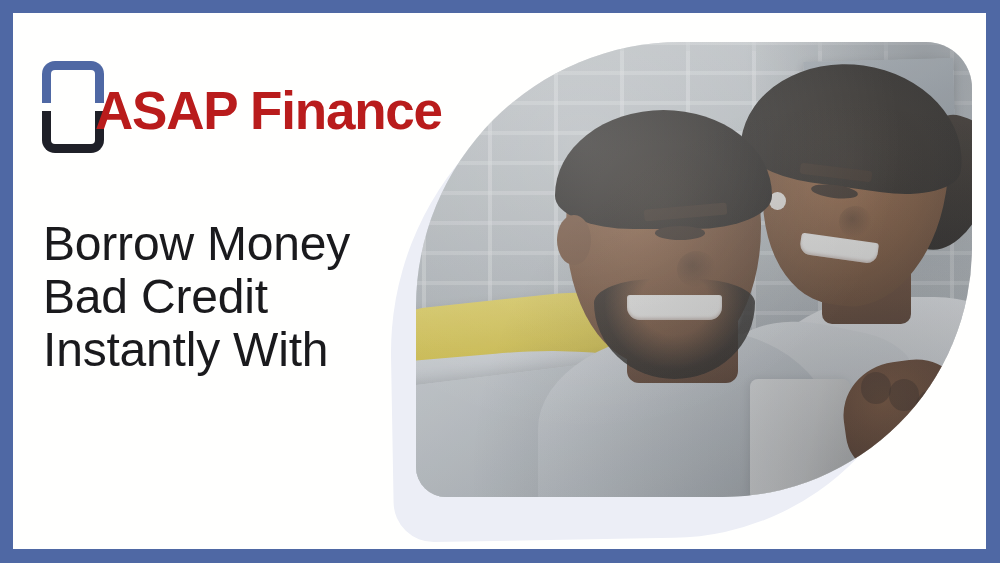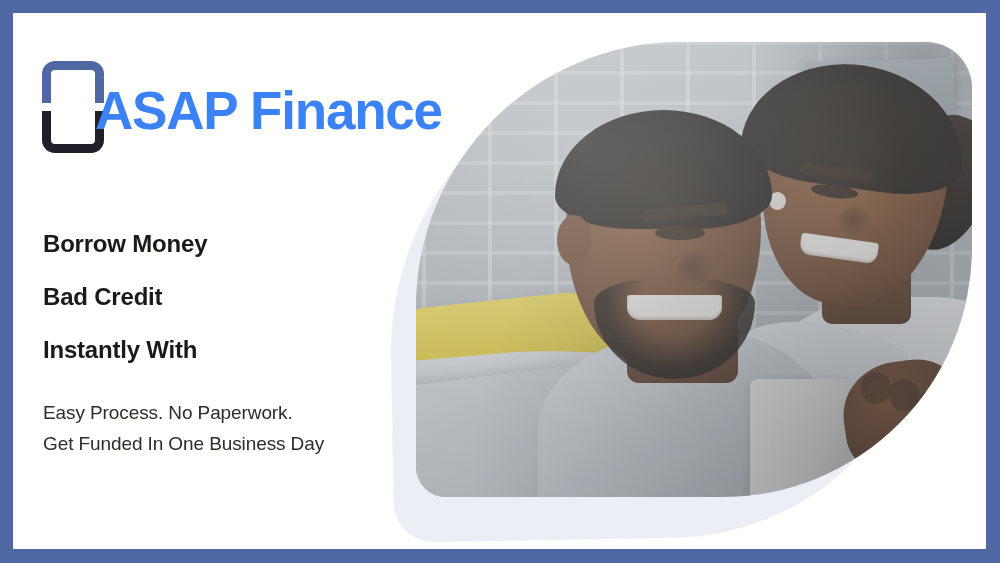--- a/index.html
+++ b/index.html
@@ -56,33 +56,33 @@
   #logo-mark .brk.bot{
     bottom:1px;
     border:9px solid #1f2028;
     border-top:none;
     border-radius:0 0 13px 13px;
   }
   #logo-word{
     font-size:53px;
     font-weight:bold;
     letter-spacing:-1.2px;
-    color:#3b82f6;
+    color:#b91c1c;
     line-height:1;
     margin-left:-9px;
     position:relative;
     top:-17px;
   }
 
   
   #headline{
     position:absolute;
     left:1px; top:204px;
-    font-size:24px;
-    font-weight:bold;
+    font-size:48px;
+    font-weight:normal;
     line-height:53px;
     letter-spacing:-0.2px;
     color:#1a1a1d;
     white-space:nowrap;
   }
   #headline .hl{ display:block; }
 
   
   #subtext{
     position:absolute;
@@ -438,20 +438,16 @@
         </div>
         <div id="logo-word">ASAP Finance</div>
       </div>
 
       <h1 id="headline">
         <span class="hl">Borrow Money</span>
         <span class="hl">Bad Credit</span>
         <span class="hl">Instantly With</span>
       </h1>
 
-      <div id="subtext">
-        <span class="sl">Easy Process. No Paperwork.</span>
-        <span class="sl">Get Funded In One Business Day</span>
-      </div>
 
     </div>
   </div>
 </div>
 
 </body></html>

